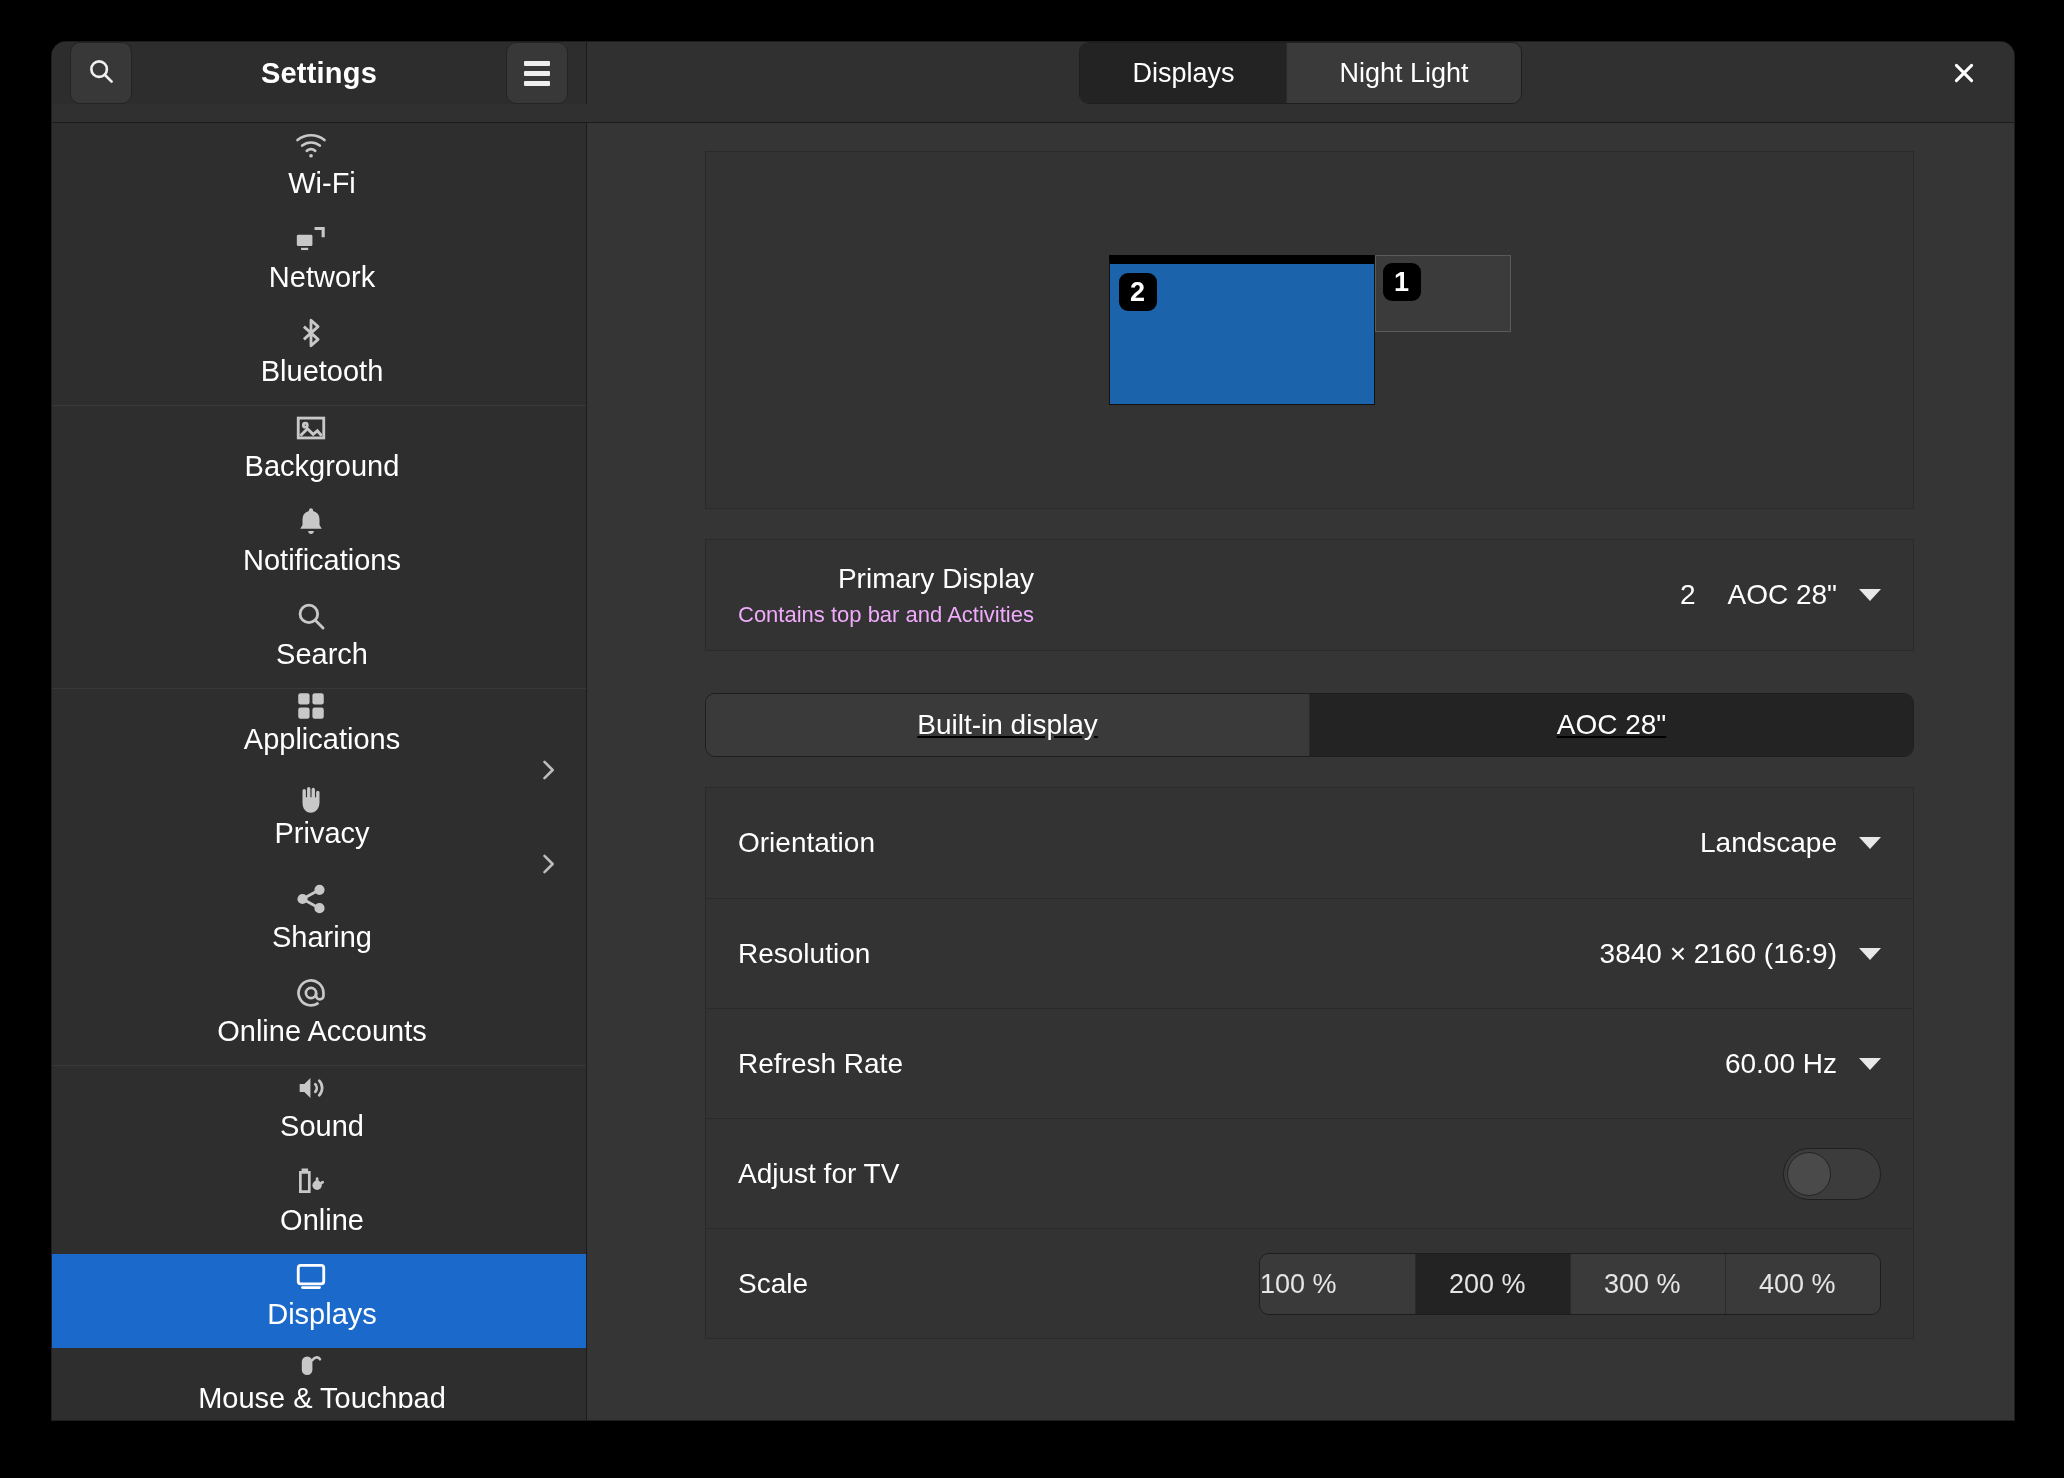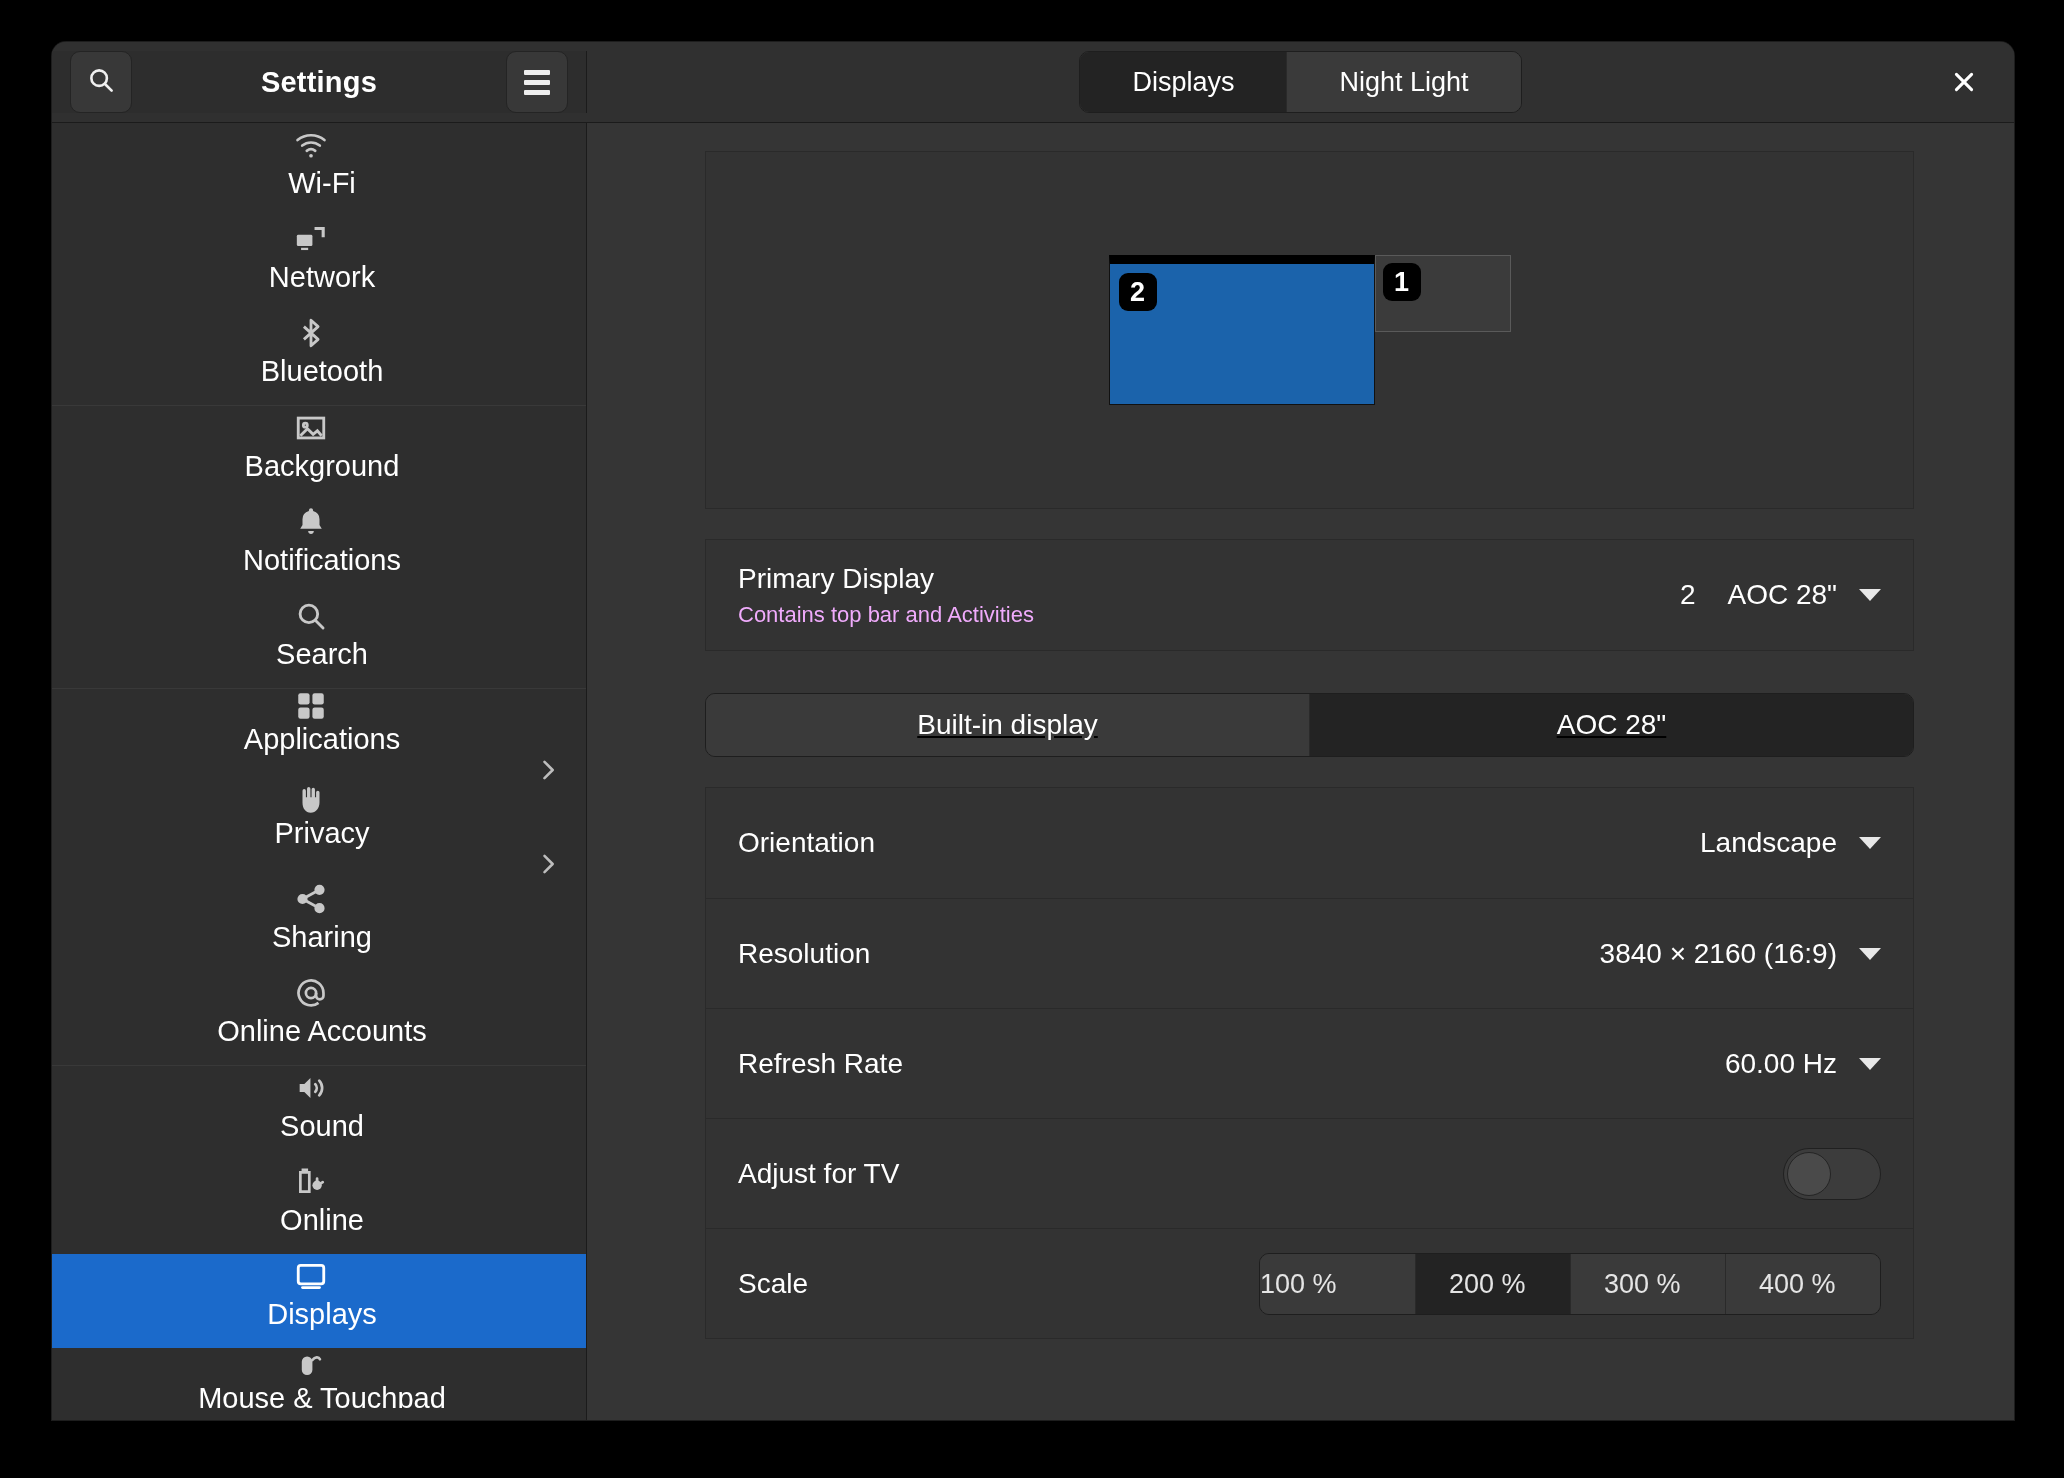--- a/index.html
+++ b/index.html
@@ -25,21 +25,21 @@
     display: flex;
     flex-direction: column;
     box-shadow: 0 0 0 1px #1d1d1d;
   }
 
   
   .headerbar {
     height: 81px;
     min-height: 81px;
     display: flex;
-    align-items: center;
+    align-items: flex-start;
     background: #303030;
     border-bottom: 1px solid #1b1b1b;
   }
   .hb-left {
     width: 535px;
     min-width: 535px;
     background: #2d2d2d;
     display: flex;
     align-items: center;
     padding: 0 18px;
@@ -218,21 +218,21 @@
     display: flex;
     align-items: center;
     padding: 0 32px;
     min-height: 110px;
     color: #ffffff;
   }
   .row + .row { border-top: 1px solid #2a2a2a; }
 
   .row-title { font-size: 28px; color: #ffffff; }
   .row-sub { font-size: 22px; color: #f0abfc; margin-top: 7px; }
-  .row-left { display: flex; flex-direction: column; justify-content: center; }
+  .row-left { display: flex; flex-direction: column; justify-content: center; align-items: flex-end; }
   .row-right { margin-left: auto; display: flex; align-items: center; gap: 22px; }
 
   .row-value { font-size: 28px; color: #ffffff; white-space: nowrap; }
   .row-index { font-size: 28px; color: #ffffff; margin-right: 10px; }
   .caret {
     width: 0; height: 0;
     border-left: 11px solid transparent;
     border-right: 11px solid transparent;
     border-top: 12px solid #e8e8e8;
     cursor: pointer;

